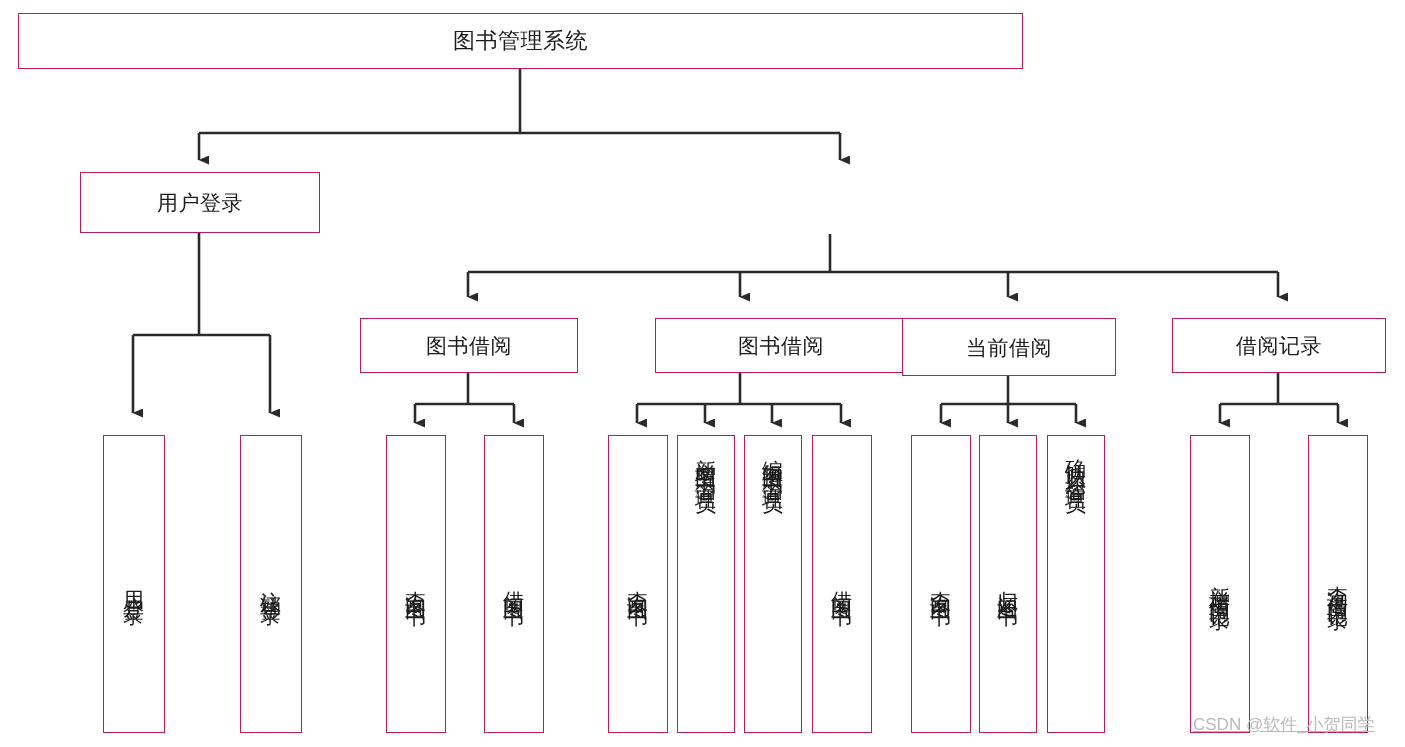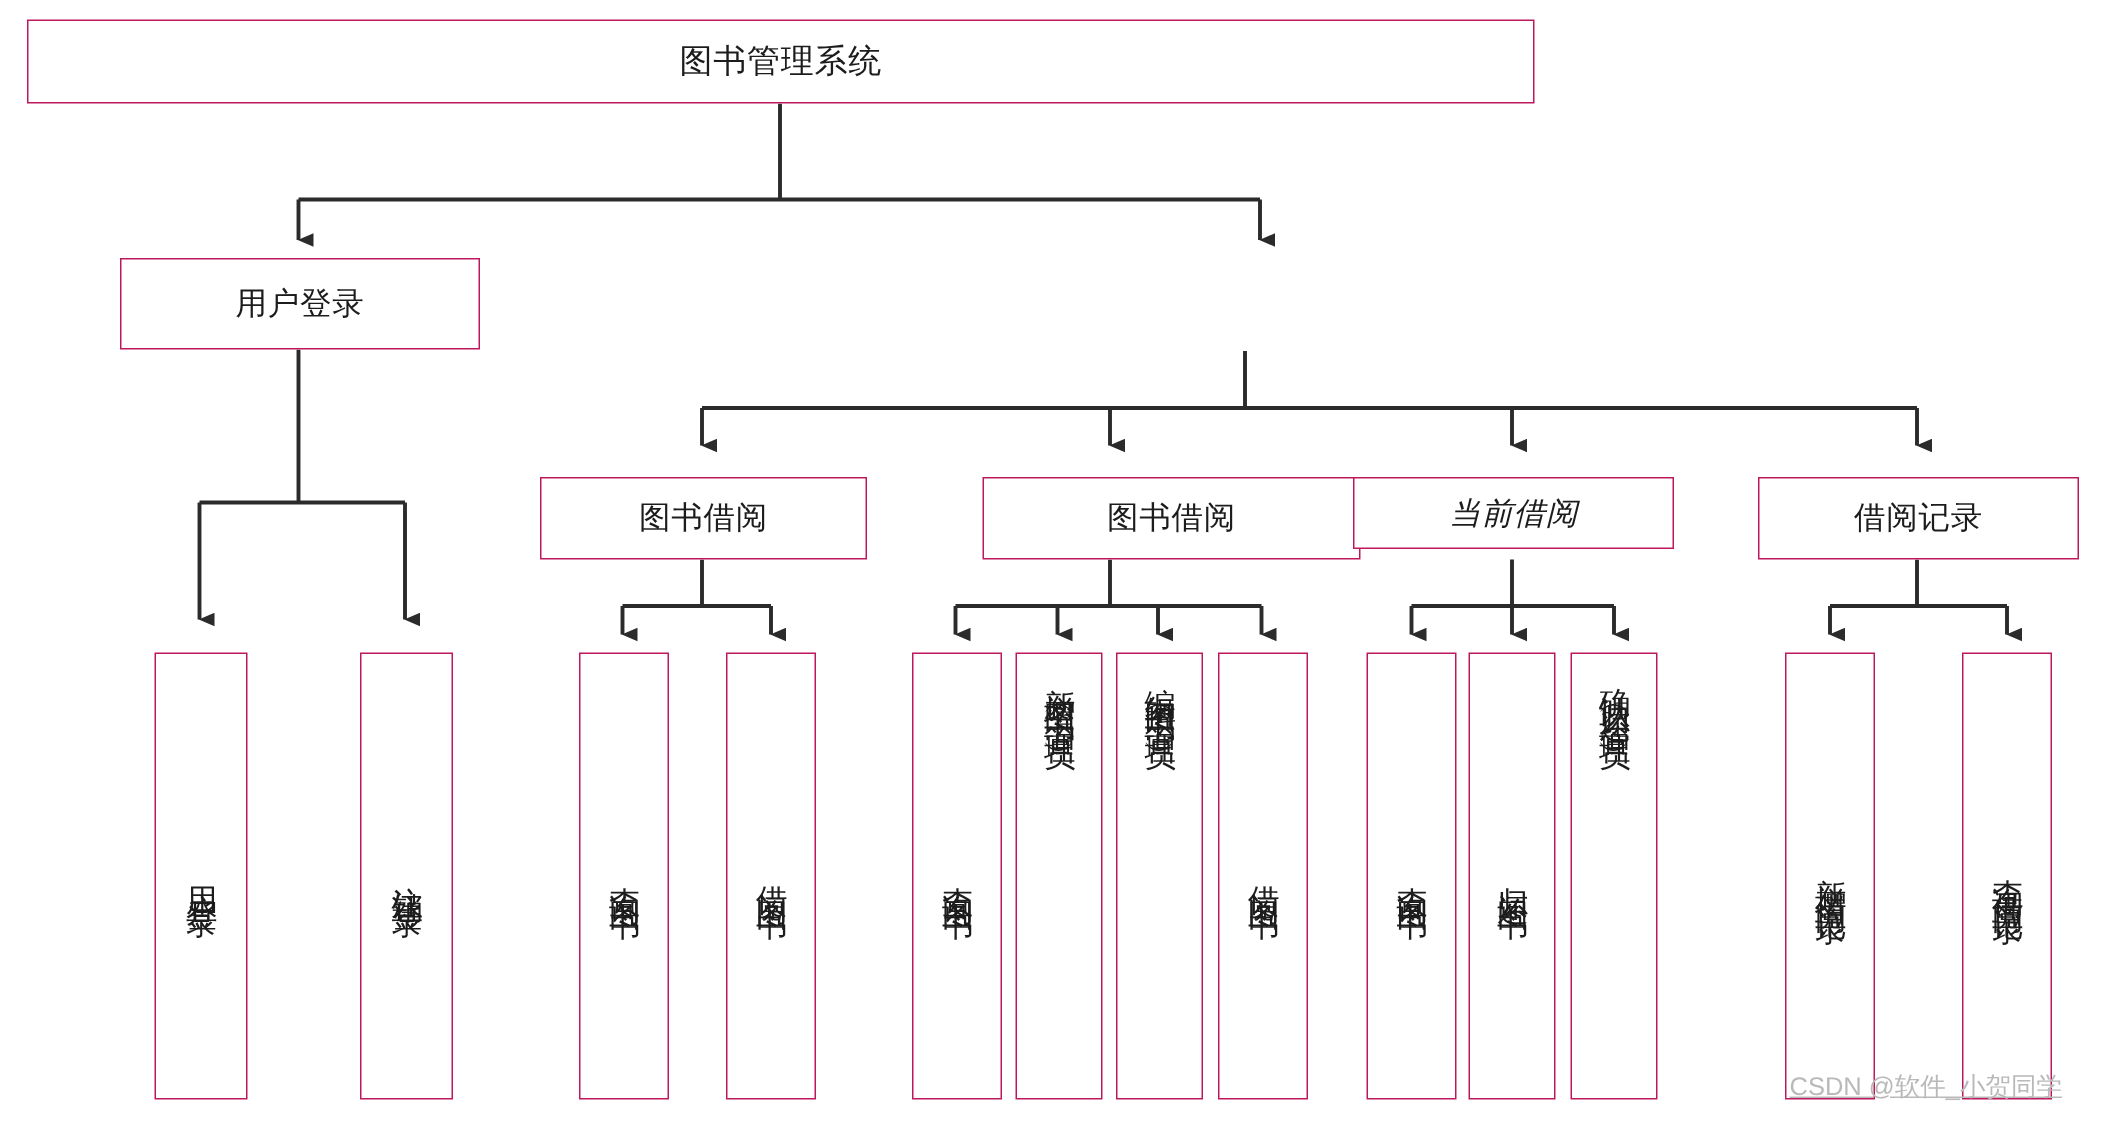--- a/index.html
+++ b/index.html
@@ -142,21 +142,21 @@
   <div class="node horiz" style="left:80px; top:172px; width:240px; height:61px;">
     <span class="label">用户登录</span>
   </div>
 
   <div class="node horiz" style="left:360px; top:318px; width:218px; height:55px;">
     <span class="label">图书借阅</span>
   </div>
   <div class="node horiz" style="left:632px; top:318px; width:252px; height:55px;margin-left:23px;">
     <span class="label">图书借阅</span>
   </div>
-  <div class="node horiz" style="left:902px; top:318px; width:214px; height:48px;font-style:italic;">
+  <div class="node horiz" style="left:902px; top:318px; width:214px; height:58px;">
     <span class="label">当前借阅</span>
   </div>
   <div class="node horiz" style="left:1172px; top:318px; width:214px; height:55px;">
     <span class="label">借阅记录</span>
   </div>
 
   <div class="node vert mid" style="left:103px; top:435px; width:62px; height:298px;">
     <span class="label">用户登录</span>
   </div>
   <div class="node vert mid" style="left:240px; top:435px; width:62px; height:298px;">

